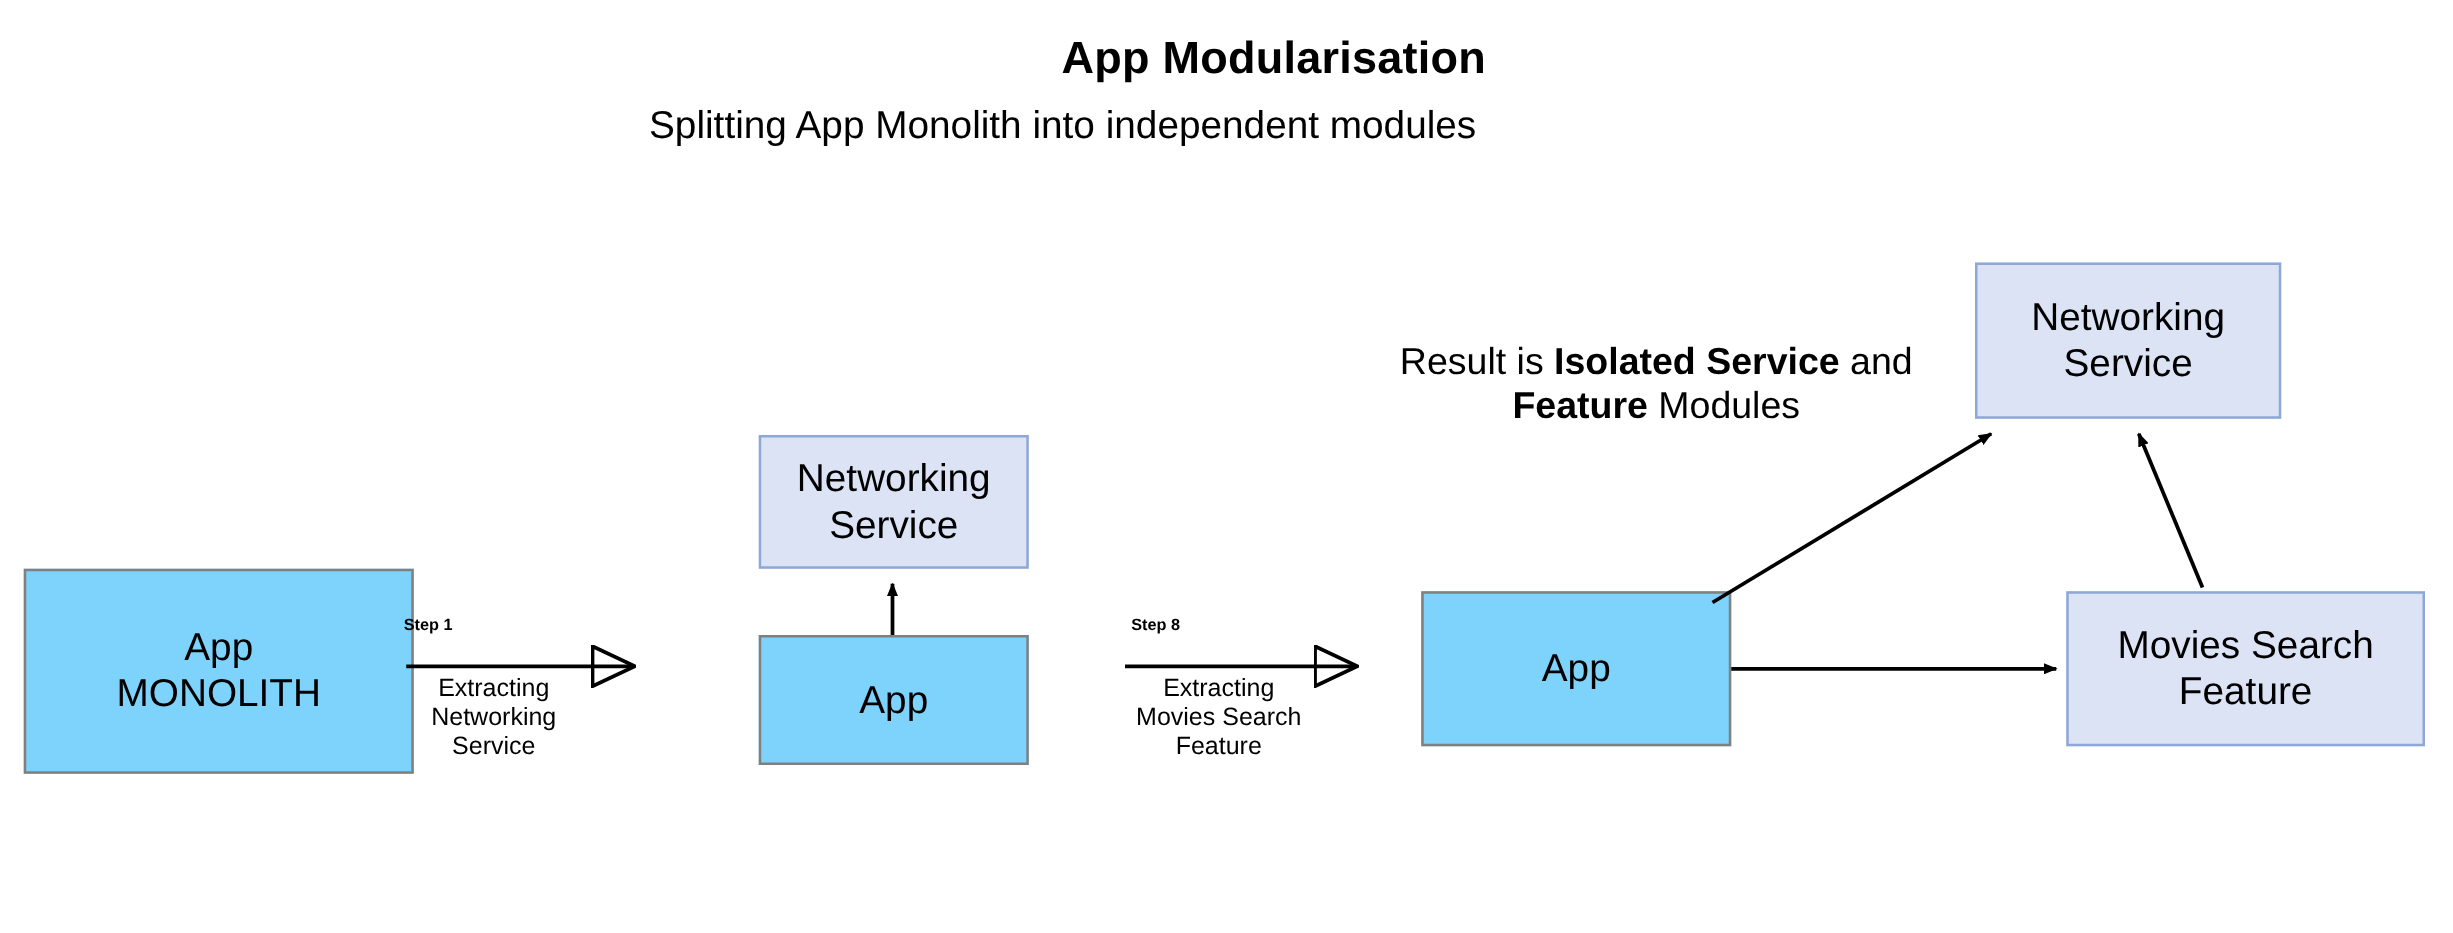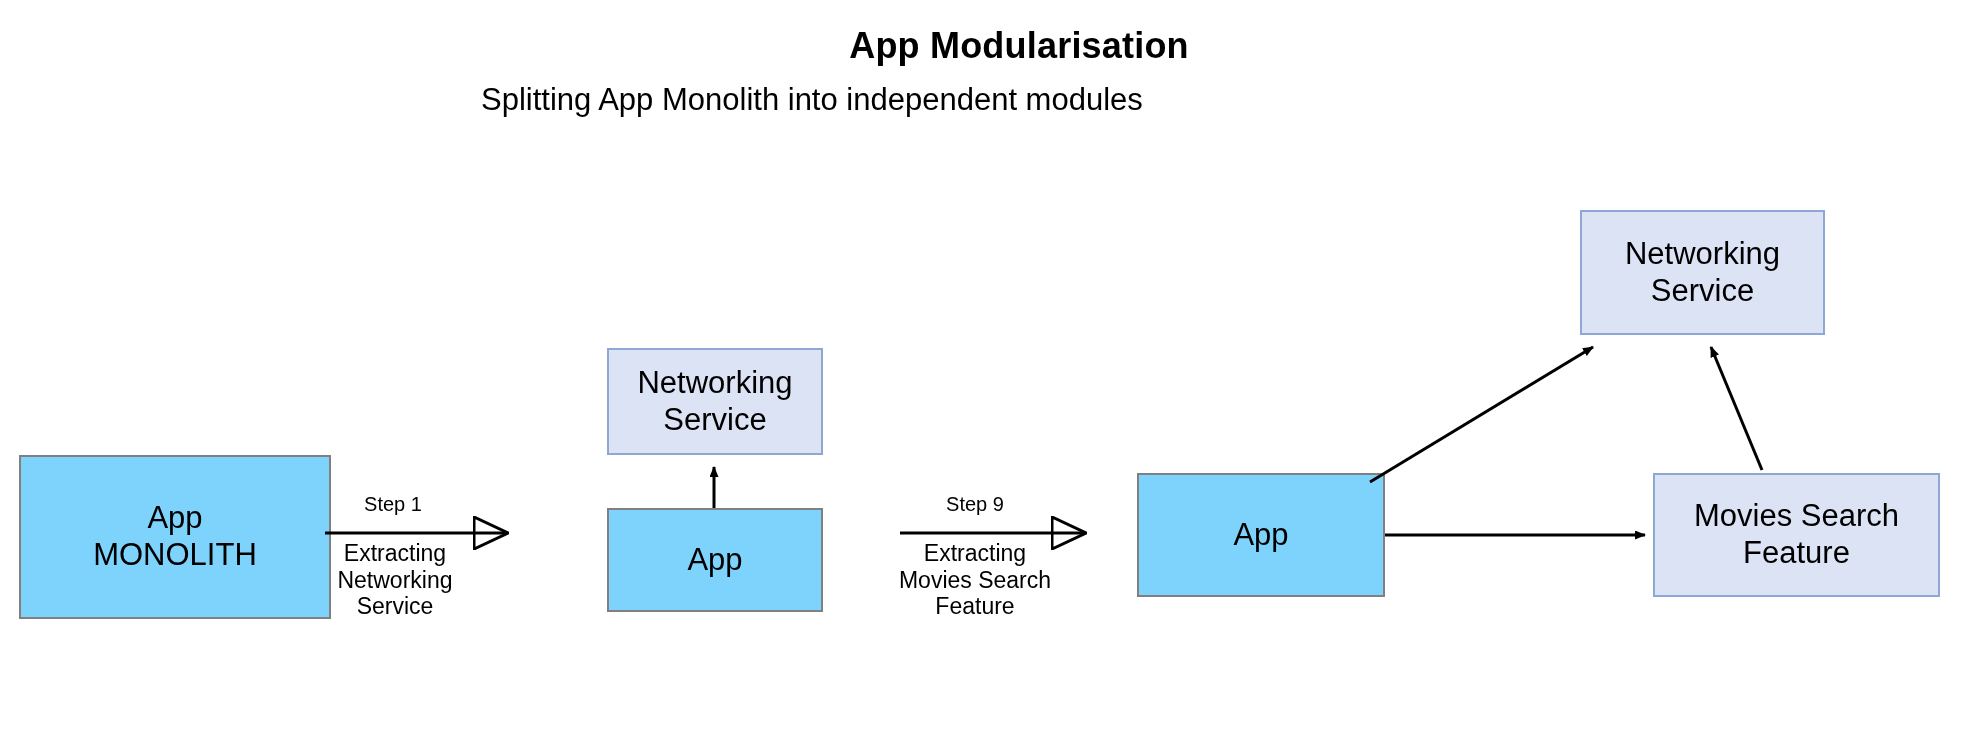--- a/index.html
+++ b/index.html
@@ -30,21 +30,21 @@
     font-weight: bold;
     letter-spacing: 0.2px;
     line-height: 1.1;
     margin-left: 38px;
   }
   .subtitle {
     position: absolute;
     left: 481px;
     top: 80px;
     width: 700px;
-    text-align: left;
+    text-align: right;
     font-size: 31px;
     line-height: 1.28;
     font-weight: normal;
   }
   
   .node {
     position: absolute;
     box-sizing: border-box;
     display: flex;
     align-items: center;
@@ -57,29 +57,28 @@
   .node.gray {
     background: #7dd3fc;
     border: 2px solid #808080;
   }
   .node.blue {
     background: #dce3f5;
     border: 2px solid #8ea8d5;
   }
   .steplabel {
     position: absolute;
-    text-align: center;
-    font-size: 20px;
-    font-weight: normal;
+    font-size: 13px;
+    font-weight: bold;
     line-height: 1.1;
   }
   .stepdesc {
     position: absolute;
     text-align: center;
-    font-size: 23px;
+    font-size: 20px;
     line-height: 1.16;
     white-space: pre-line;
   }
   
   .annot {
     position: absolute;
     text-align: center;
     font-size: 30px;
     line-height: 1.18;
   }
@@ -114,25 +113,28 @@
   <div class="steplabel" style="left:323px; top:493px; width:140px;">Step 1</div>
   <div class="stepdesc" style="left:300px; top:540px; width:190px;">Extracting
 Networking
 Service</div>
 
   <div class="node blue" style="left:607px; top:348px; width:216px; height:107px;">Networking
 Service</div>
 
   <div class="node gray" style="left:607px; top:508px; width:216px; height:104px;">App</div>
 
-  <div class="steplabel" style="left:905px; top:493px; width:140px;">Step 9</div>
+  <div class="steplabel" style="left:905px; top:493px; width:140px;">Step 8</div>
   <div class="stepdesc" style="left:860px; top:540px; width:230px;">Extracting
 Movies Search
 Feature</div>
 
+  <div class="annot" style="left:1075px; top:272px; width:500px;">
+    <span>Result is </span><b>Isolated Service</b><span> and </span><b>Feature</b><span> Modules</span>
+  </div>
 
   <div class="node gray" style="left:1137px; top:473px; width:248px; height:124px;">App</div>
 
   <div class="node blue" style="left:1580px; top:210px; width:245px; height:125px;">Networking
 Service</div>
 
   <div class="node blue" style="left:1653px; top:473px; width:287px; height:124px;">Movies Search
 Feature</div>
 
 

